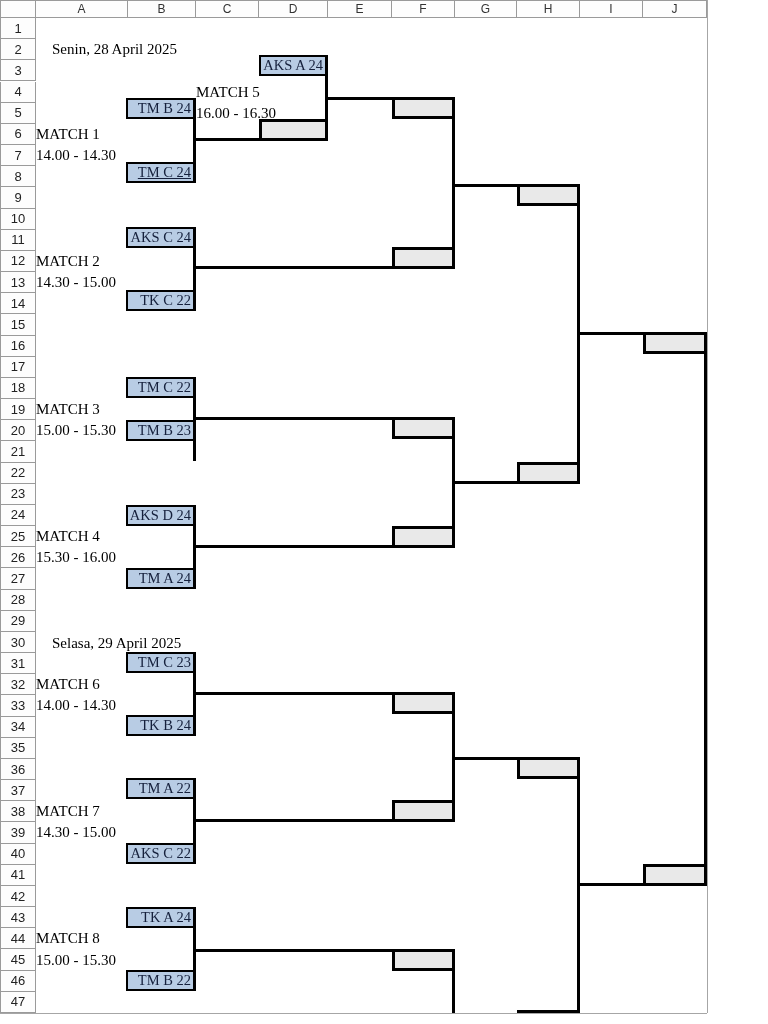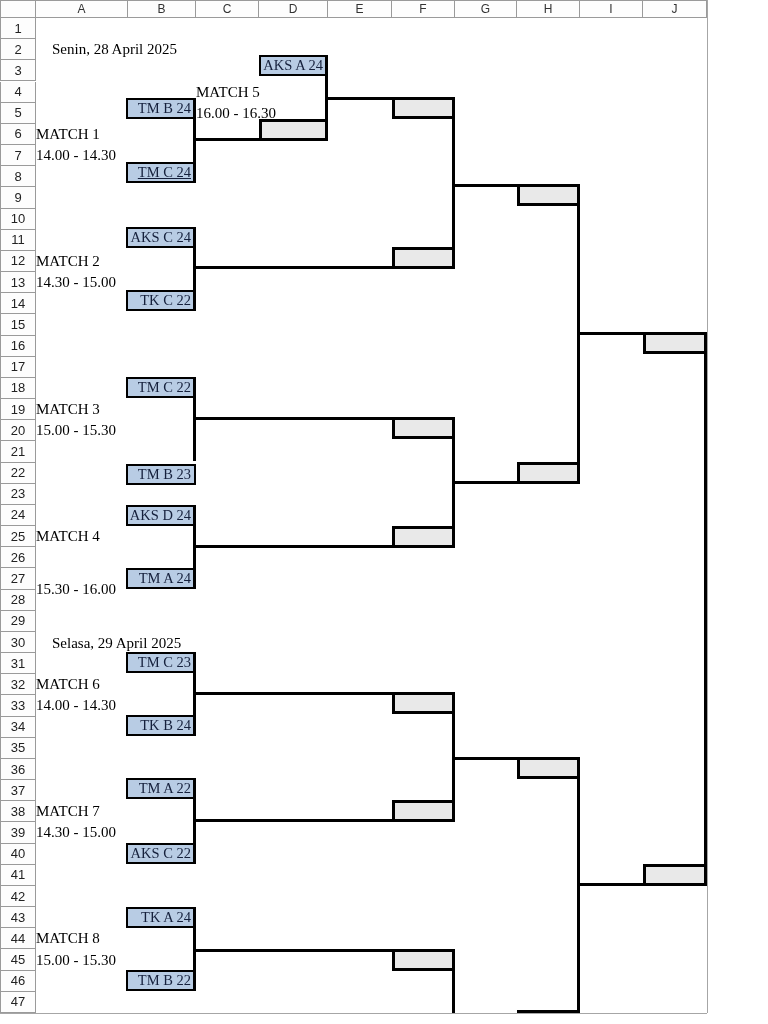--- a/index.html
+++ b/index.html
@@ -105,36 +105,36 @@
 
   <div>
 
     <div class="mlabel" style="top:124px;">MATCH 1</div>
     <div class="mlabel" style="top:145px;">14.00 - 14.30</div>
     <div class="mlabel" style="top:251px;">MATCH 2</div>
     <div class="mlabel" style="top:272px;">14.30 - 15.00</div>
     <div class="mlabel" style="top:399px;">MATCH 3</div>
     <div class="mlabel" style="top:420px;">15.00 - 15.30</div>
     <div class="mlabel" style="top:526px;">MATCH 4</div>
-    <div class="mlabel" style="top:579px;">15.30 - 16.00</div>
+    <div class="mlabel" style="top:547px;">15.30 - 16.00</div>
     <div class="mlabel m5" style="top:82px;">MATCH 5</div>
     <div class="mlabel m5" style="top:103px;">16.00 - 16.30</div>
     <div class="mlabel" style="top:674px;">MATCH 6</div>
     <div class="mlabel" style="top:695px;">14.00 - 14.30</div>
     <div class="mlabel" style="top:801px;">MATCH 7</div>
     <div class="mlabel" style="top:822px;">14.30 - 15.00</div>
     <div class="mlabel" style="top:928px;">MATCH 8</div>
     <div class="mlabel" style="top:950px;">15.00 - 15.30</div>
 
     <div class="team" style="left:126px;top:98px;">TM B 24</div>
     <div class="team" style="left:126px;top:162px;text-decoration:underline;">TM C 24</div>
     <div class="team" style="left:126px;top:227px;">AKS C 24</div>
     <div class="team" style="left:126px;top:290px;">TK C 22</div>
     <div class="team" style="left:126px;top:377px;">TM C 22</div>
-    <div class="team" style="left:126px;top:464px;">TM B 23</div>
+    <div class="team" style="left:126px;top:420px;">TM B 23</div>
     <div class="team" style="left:126px;top:505px;">AKS D 24</div>
     <div class="team" style="left:126px;top:568px;">TM A 24</div>
     <div class="team" style="left:259px;top:55px;width:69px;">AKS A 24</div>
     <div class="team" style="left:126px;top:652px;">TM C 23</div>
     <div class="team" style="left:126px;top:715px;">TK B 24</div>
     <div class="team" style="left:126px;top:778px;">TM A 22</div>
     <div class="team" style="left:126px;top:843px;">AKS C 22</div>
     <div class="team" style="left:126px;top:907px;">TK A 24</div>
     <div class="team" style="left:126px;top:970px;">TM B 22</div>
 

